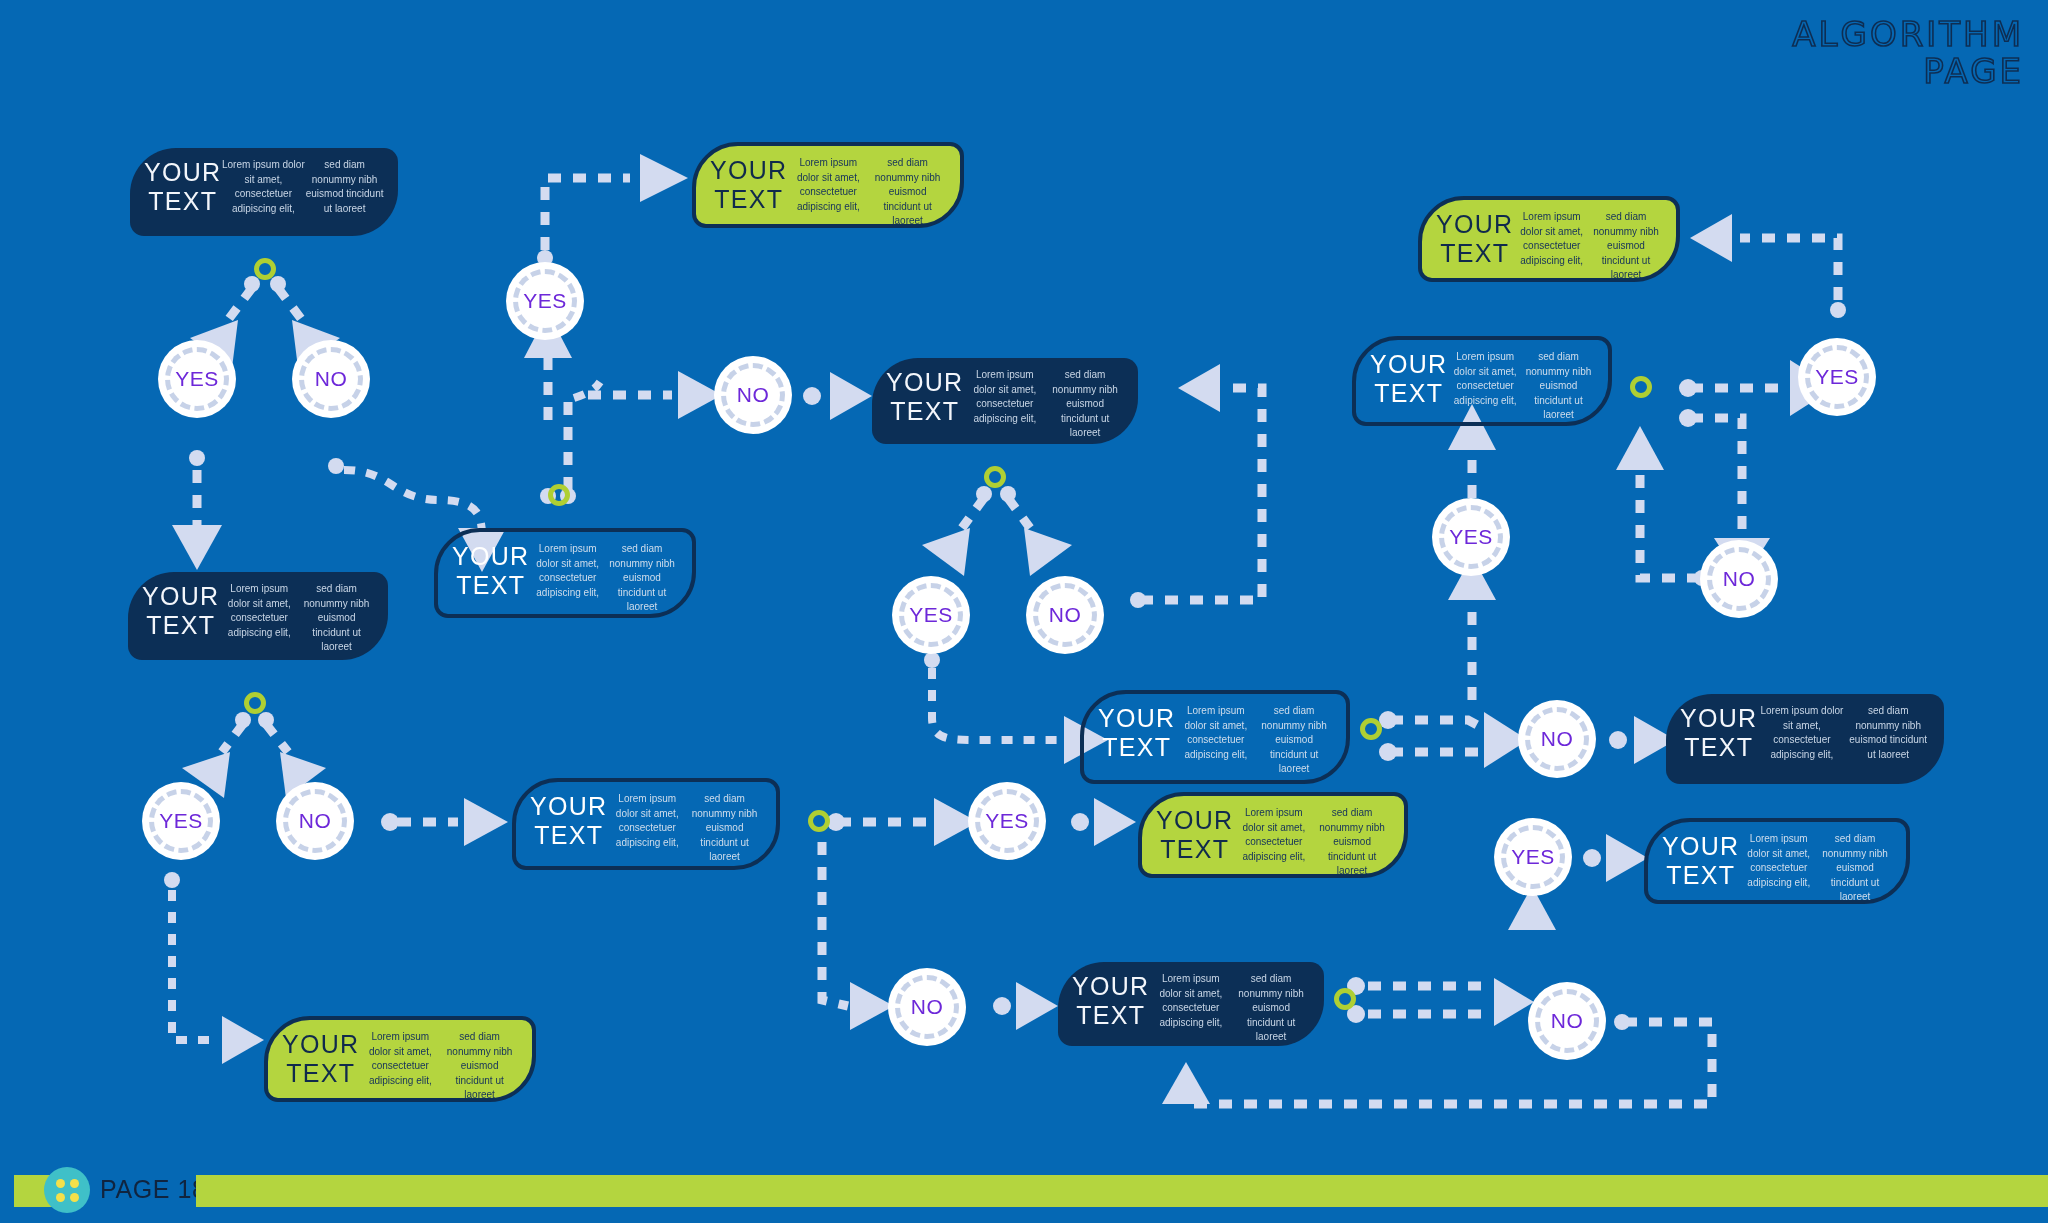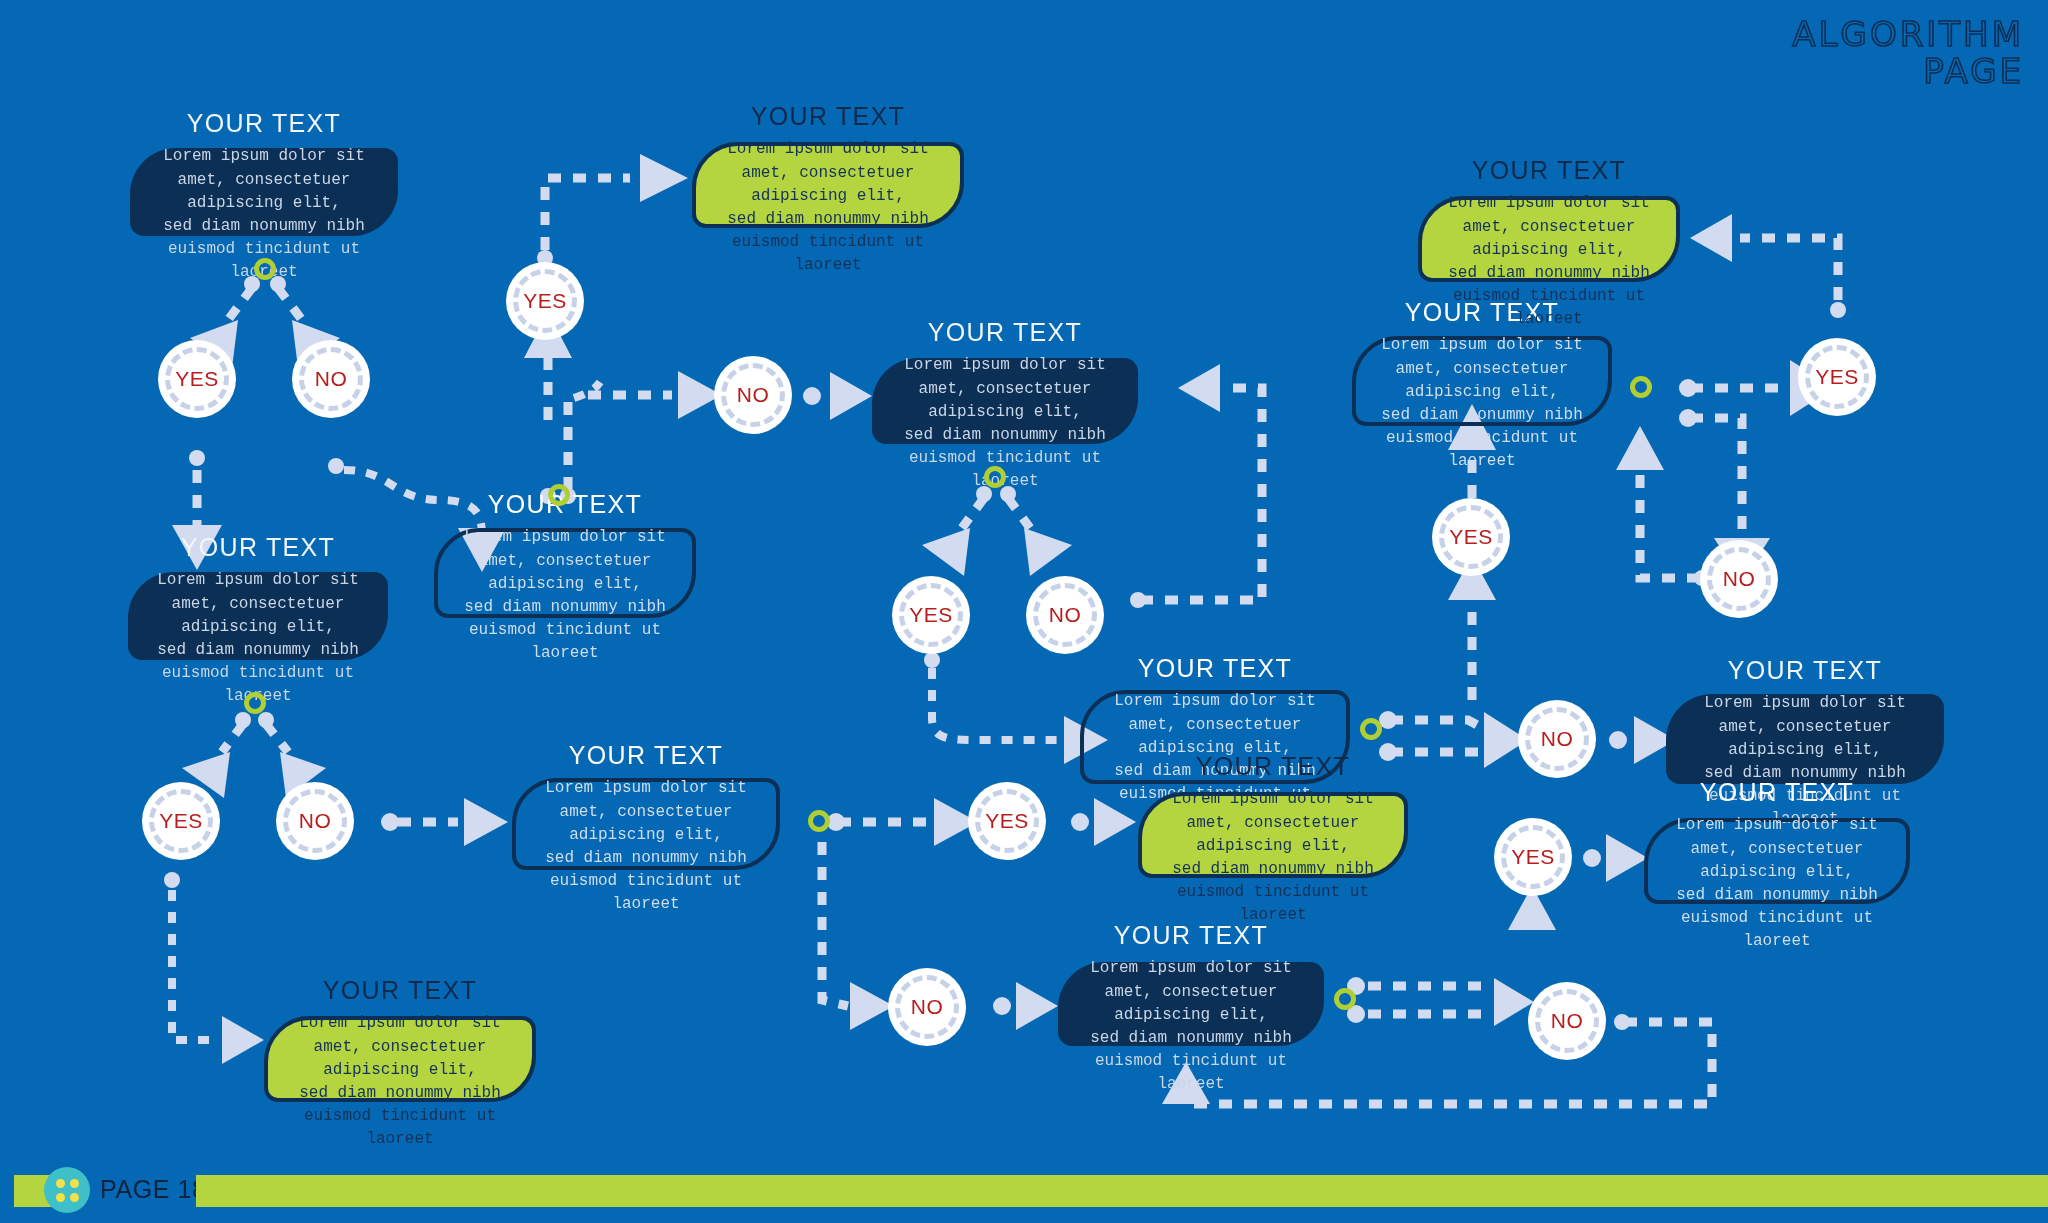--- a/index.html
+++ b/index.html
@@ -34,30 +34,29 @@
   }
   .title .l2{margin-top:4px;}
 
   
   .box{
     position:absolute;
     box-sizing:border-box;
     text-align:center;
     padding:10px 14px 0 14px;
     border-radius:46px 14px 46px 14px;
-    display:flex;flex-direction:column;justify-content:center;
+    display:flex;flex-direction:row;justify-content:center;
   }
   .box .bt{
     font-size:25px;letter-spacing:1.3px;
     margin-bottom:7px;font-weight:400;
   }
   .box .bb{
-    font-size:16px;line-height:1.45;
+    font-size:10px;line-height:1.45;
     font-weight:400;
-    font-family:Liberation Mono, monospace;
   }
   .box.dark{
     background:#0C2F56;border:none;
   }
   .box.dark .bt{color:#F3F6FB;}
   .box.dark .bb{color:#C9D6E6;}
 
   .box.outline{
     background:transparent;
     border:4px solid #0C2F56;
@@ -71,21 +70,21 @@
   }
   .box.green .bt{color:#102A4C;}
   .box.green .bb{color:#15325A;}
 
   
   .node{
     position:absolute;
     width:78px;height:78px;border-radius:50%;
     background:#FFFFFF;
     display:flex;align-items:center;justify-content:center;
-    font-size:21px;color:#b91c1c;letter-spacing:0.5px;
+    font-size:21px;color:#6d28d9;letter-spacing:0.5px;
   }
   .node::before{
     content:"";
     position:absolute;left:7px;top:7px;right:7px;bottom:7px;
     border-radius:50%;
     border:5px dashed #C7D2E8;
   }
   .node span{position:relative;z-index:2;}
 
   

